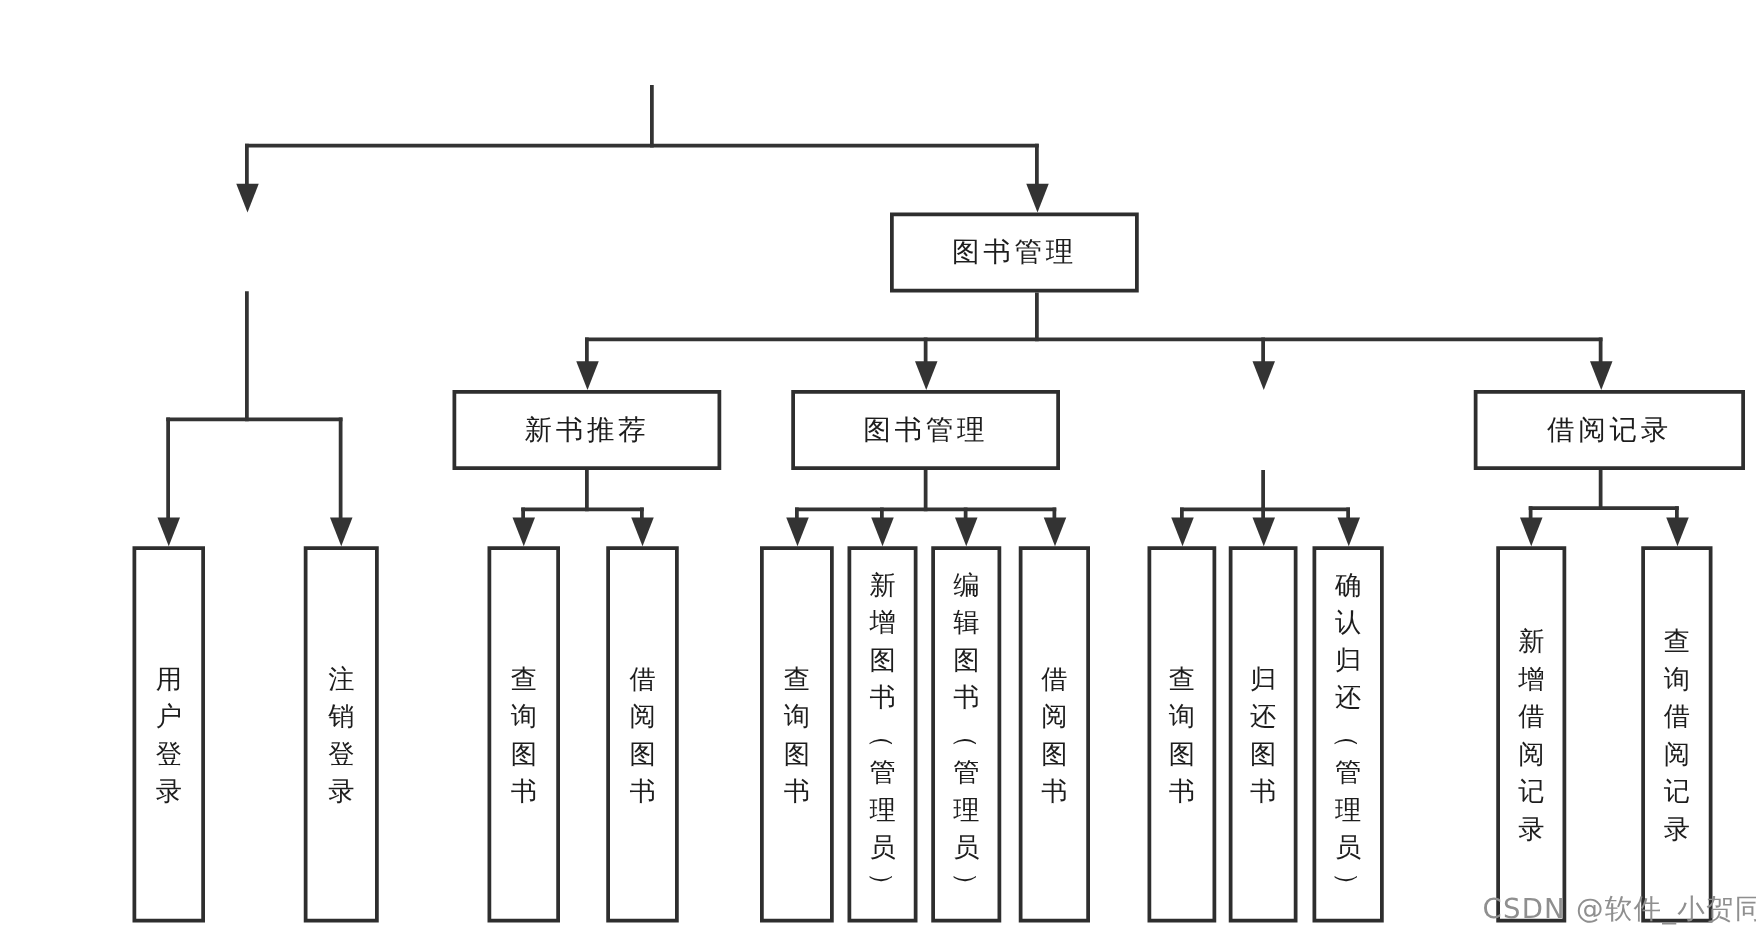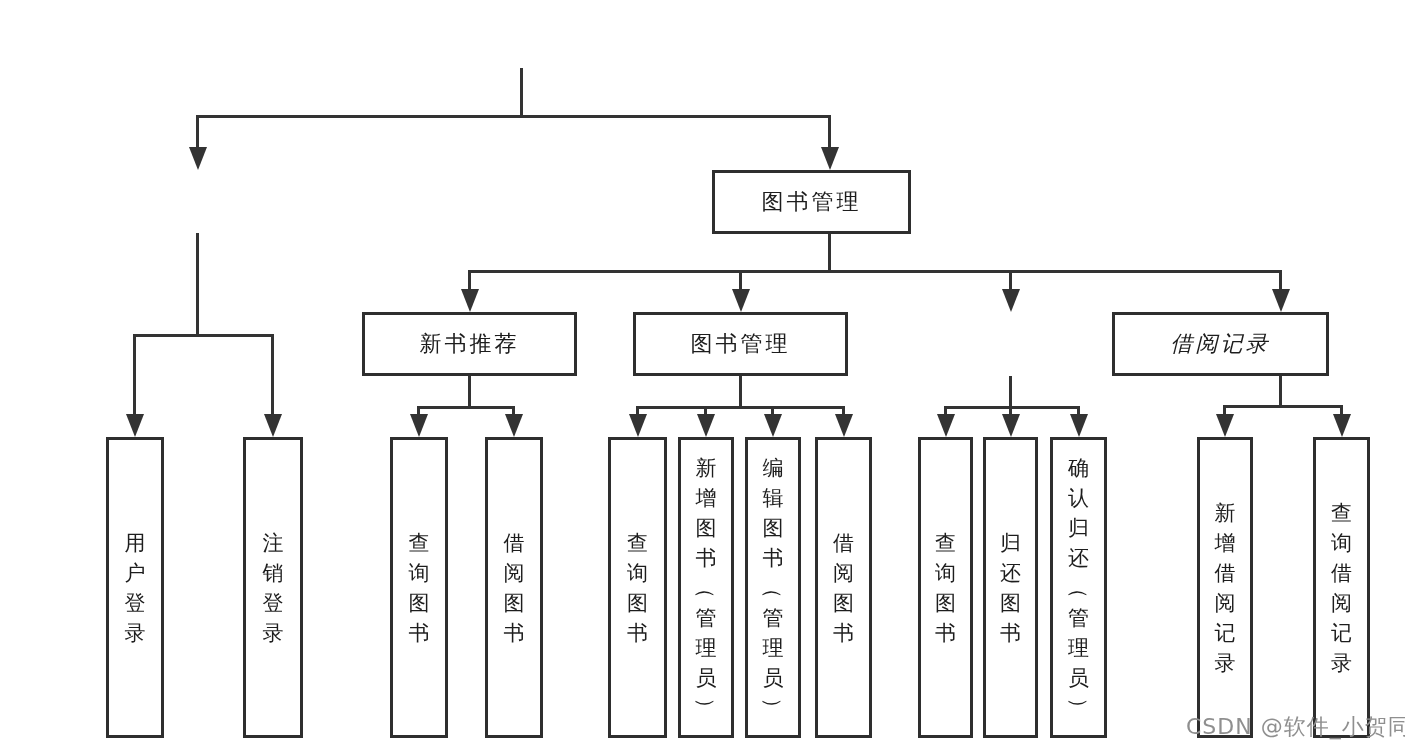--- a/index.html
+++ b/index.html
@@ -83,21 +83,21 @@
 
   <div class="node" style="left:362px; top:312px; width:215px; height:64px;">
     <span>新书推荐</span>
   </div>
 
   <div class="node" style="left:633px; top:312px; width:215px; height:64px;">
     <span>图书管理</span>
   </div>
 
 
-  <div class="node" style="left:1112px; top:312px; width:217px; height:64px;font-style:italic;">
+  <div class="node" style="left:1179px; top:312px; width:217px; height:64px;">
     <span>借阅记录</span>
   </div>
 
   <div class="leaf" style="left:106px; width:58px;">
     <span class="vtext">
         <span class="vchar">用</span>
         <span class="vchar">户</span>
         <span class="vchar">登</span>
         <span class="vchar">录</span>
       </span>

